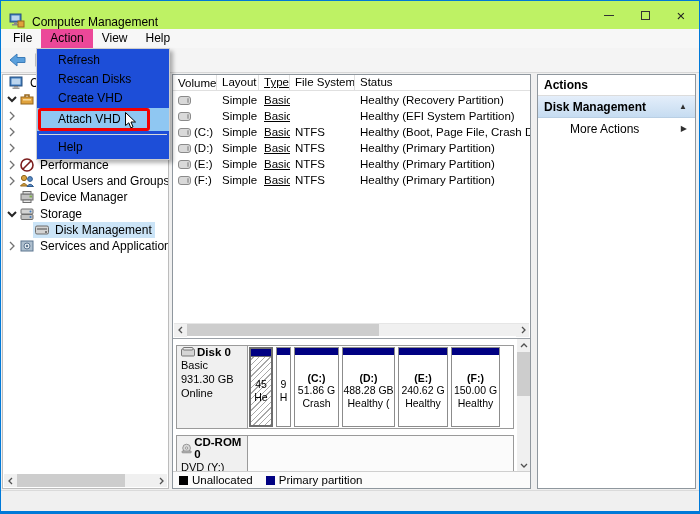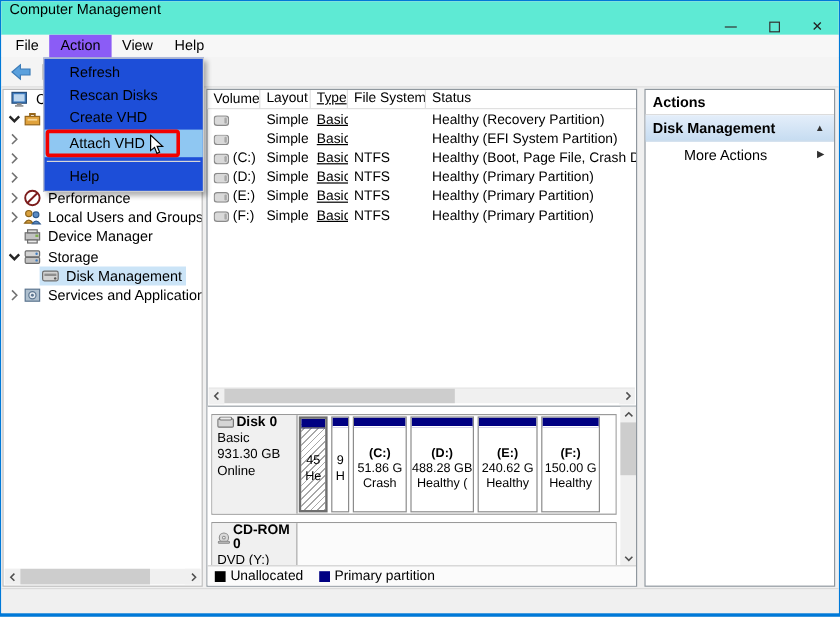--- a/index.html
+++ b/index.html
@@ -3,35 +3,35 @@
 <meta charset="utf-8">
 <style>
   * { margin:0; padding:0; box-sizing:border-box; }
   html,body { width:700px; height:514px; }
   body { font-family:"Liberation Sans","DejaVu Sans",sans-serif; font-size:12px; color:#000; }
 
   .window { position:relative; width:700px; height:514px; background:#f0f0f0;
             border:1px solid #0079d8; border-bottom-width:3px; overflow:hidden; }
 
   
-  .titlebar { position:absolute; top:0; left:0; right:0; height:28px; background:#5eead4;
-              display:flex; align-items:flex-start;flex-direction:column; }
+  .titlebar { position:absolute; top:0; left:0; right:0; height:28px; background:#bef264;
+              display:flex; align-items:flex-end; }
   .titlebar .appicon { margin-left:8px; width:16px; height:16px; }
   .titlebar .title { margin-left:7px; font-size:12px; }
   .win-controls { margin-left:auto; display:flex; height:100%; }
   .win-btn { width:36px; height:100%; display:flex; align-items:center; justify-content:center; color:#222; }
   .glyph-min { width:10px; border-top:1px solid #333; display:block; }
   .glyph-max { width:9px; height:9px; border:1px solid #333; display:block; }
   .glyph-close { font-size:15px; line-height:1; }
 
   
   .menubar { position:absolute; top:28px; left:0; right:0; height:19px; background:#f7f7f7;
              display:flex; align-items:stretch; padding-left:3px; }
   .menubar .mitem { padding:2px 9px 0 9px; font-size:12px; }
-  .menubar .mitem.active { background:#8b5cf6; }
+  .menubar .mitem.active { background:#ec4899; }
 
   
   .toolbar { position:absolute; top:47px; left:0; right:0; height:25px; background:#f4f4f4;
              border-bottom:1px solid #d8d8d8; display:flex; align-items:center; }
   .toolbar .tb-icon { margin-left:8px; }
 
   
   .main { position:absolute; top:72px; left:0; right:0; bottom:21px; background:#f0f0f0; }
 
   

